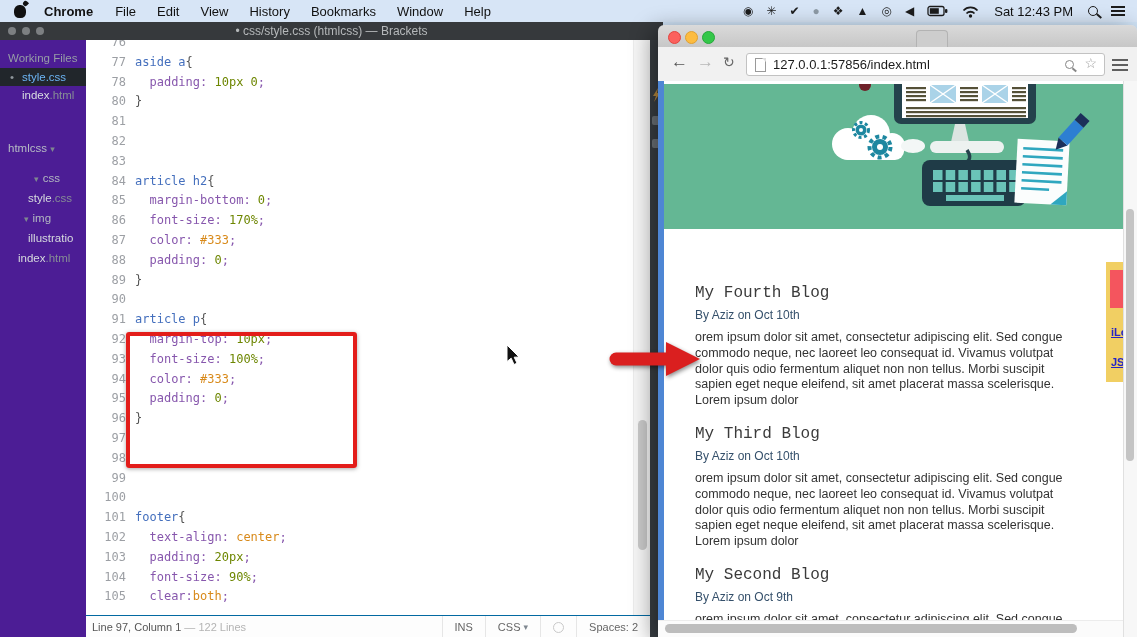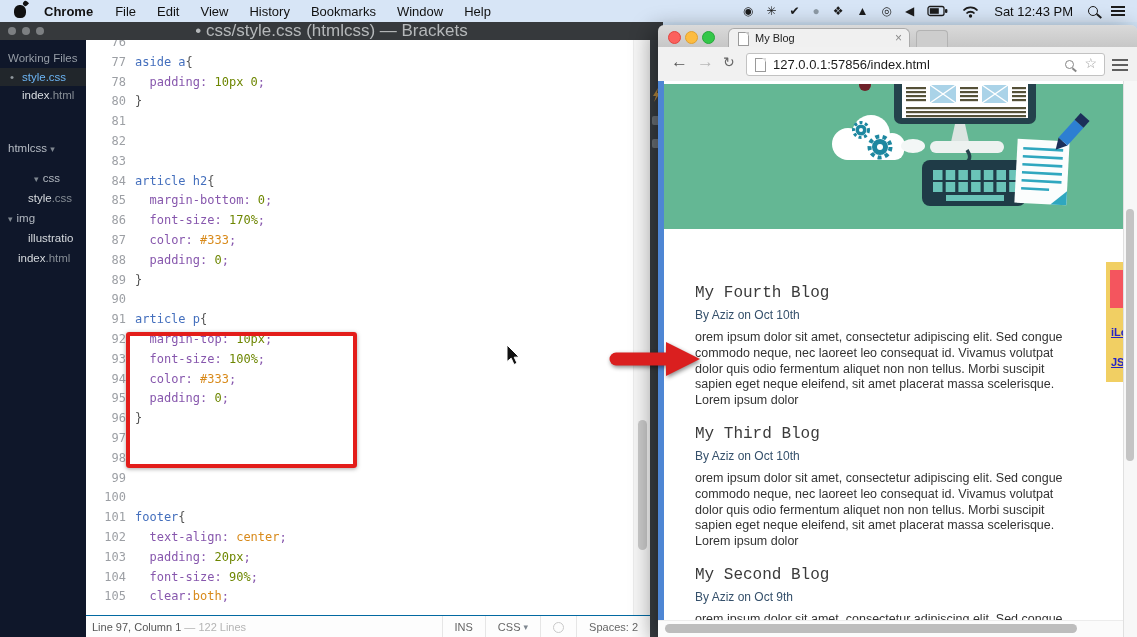--- a/index.html
+++ b/index.html
@@ -17,24 +17,24 @@
   .st-ico{font-size:12px;line-height:12px;color:#1c1c1c;}
   .st-ico.dim{color:#8d9aa5;}
   .mb-clock{font-size:13px;margin:0 2px;}
   .cssmag{width:8px;height:8px;border:1.8px solid #1c1c1c;border-radius:50%;position:relative;display:inline-block;}
   .cssmag::after{content:"";position:absolute;width:6px;height:2px;background:#1c1c1c;right:-5px;bottom:-2px;transform:rotate(40deg);}
   .csslist{display:inline-block;width:14px;}
   .csslist i{display:block;height:2px;background:#1c1c1c;margin:2px 0;}
   
   .bk{position:absolute;left:0;top:22px;width:663px;height:615px;background:#fff;}
   .bk-title{position:absolute;left:0;top:0;width:100%;height:18px;background:#36393c;
-            color:#b5b8ba;font-size:17px;line-height:18px;text-align:center;}
+            color:#b5b8ba;font-size:12px;line-height:18px;text-align:center;}
   .bk-dots{position:absolute;left:8px;top:5px;display:flex;gap:6px;}
   .bk-dot{width:8px;height:8px;border-radius:50%;background:#7c7f82;}
-  .bk-side{position:absolute;left:0;top:18px;width:86px;height:597px;background:#0f172a;
+  .bk-side{position:absolute;left:0;top:18px;width:86px;height:597px;background:#4c1d95;
            font-size:11.5px;color:#aab0b8;overflow:hidden;}
   .wf-label{margin:12px 0 4px 8px;color:#969da6;}
   .wf-row{height:18px;line-height:18px;position:relative;padding-left:22px;color:#d8dce0;white-space:nowrap;}
   .wf-row .mod-dot{position:absolute;left:10px;color:#8f969c;}
   .wf-row.active{background:#21262b;color:#6cb5f5;}
   .wf-row.active .ext{color:#6cb5f5;}
   .ext{color:#868d95;}
   .proj-row{margin:38px 0 14px 8px;color:#b6bcc4;white-space:nowrap;}
   .caret{color:#7f8790;font-size:9px;}
   .tree-row{height:20px;line-height:20px;white-space:nowrap;color:#d6dade;}
@@ -183,21 +183,21 @@
       <div id="wf-list">
           <div class="wf-row active"><span class="mod-dot">•</span><span>style</span><span class="ext">.css</span></div>
           <div class="wf-row"><span>index</span><span class="ext">.html</span></div>
         </div>
       <div class="proj-row">
         <span>htmlcss</span> <span class="caret">▾</span>
       </div>
       <div id="file-tree">
           <div class="tree-row" style="padding-left: 8px; text-align: center;"><span class="arrow">▾</span><span class="tree-folder">css</span></div>
           <div class="tree-row" style="padding-left: 28px;"><span>style</span><span class="ext">.css</span></div>
-          <div class="tree-row" style="padding-left: 8px;"><span class="arrow">▾</span><span class="tree-folder">img</span></div>
+          <div class="tree-row" style="padding-left: 24px;"><span class="arrow">▾</span><span class="tree-folder">img</span></div>
           <div class="tree-row" style="padding-left: 28px;"><span>illustratio</span></div>
           <div class="tree-row" style="padding-left: 18px;"><span>index</span><span class="ext">.html</span></div>
         </div>
     </div>
 
     <div class="bk-editor">
       <div class="code-lines" id="code-lines">
           <div class="code-line"><span class="gut">76</span><span class="src"></span></div>
           <div class="code-line"><span class="gut">77</span><span class="src"><span class="tk-s">aside a</span><span class="tk-b">{</span></span></div>
           <div class="code-line"><span class="gut">78</span><span class="src"><span class="tk-t">  </span><span class="tk-p">padding</span><span class="tk-u">:</span><span class="tk-t"> </span><span class="tk-n">10px 0</span><span class="tk-u">;</span></span></div>
@@ -259,25 +259,20 @@
         <span class="st-cell">Spaces: 2</span>
       </span>
     </div>
   </div>
 
   <div class="cr">
     <div class="cr-tabbar">
       <span class="tl r"></span>
       <span class="tl y"></span>
       <span class="tl g"></span>
-      <div class="cr-tab">
-        <span class="tab-fav"></span>
-        <span class="tab-title">My Blog</span>
-        <span class="tab-close">×</span>
-      </div>
       <div class="cr-newtab"></div>
     </div>
     <div class="cr-toolbar">
       <span class="nav-b back">←</span>
       <span class="nav-b fwd">→</span>
       <span class="nav-b rel">↻</span>
       <div class="omni">
         <span class="omni-fav"></span>
         <span class="omni-url">127.0.0.1:57856/index.html</span>
         <span class="omni-mag"></span>

